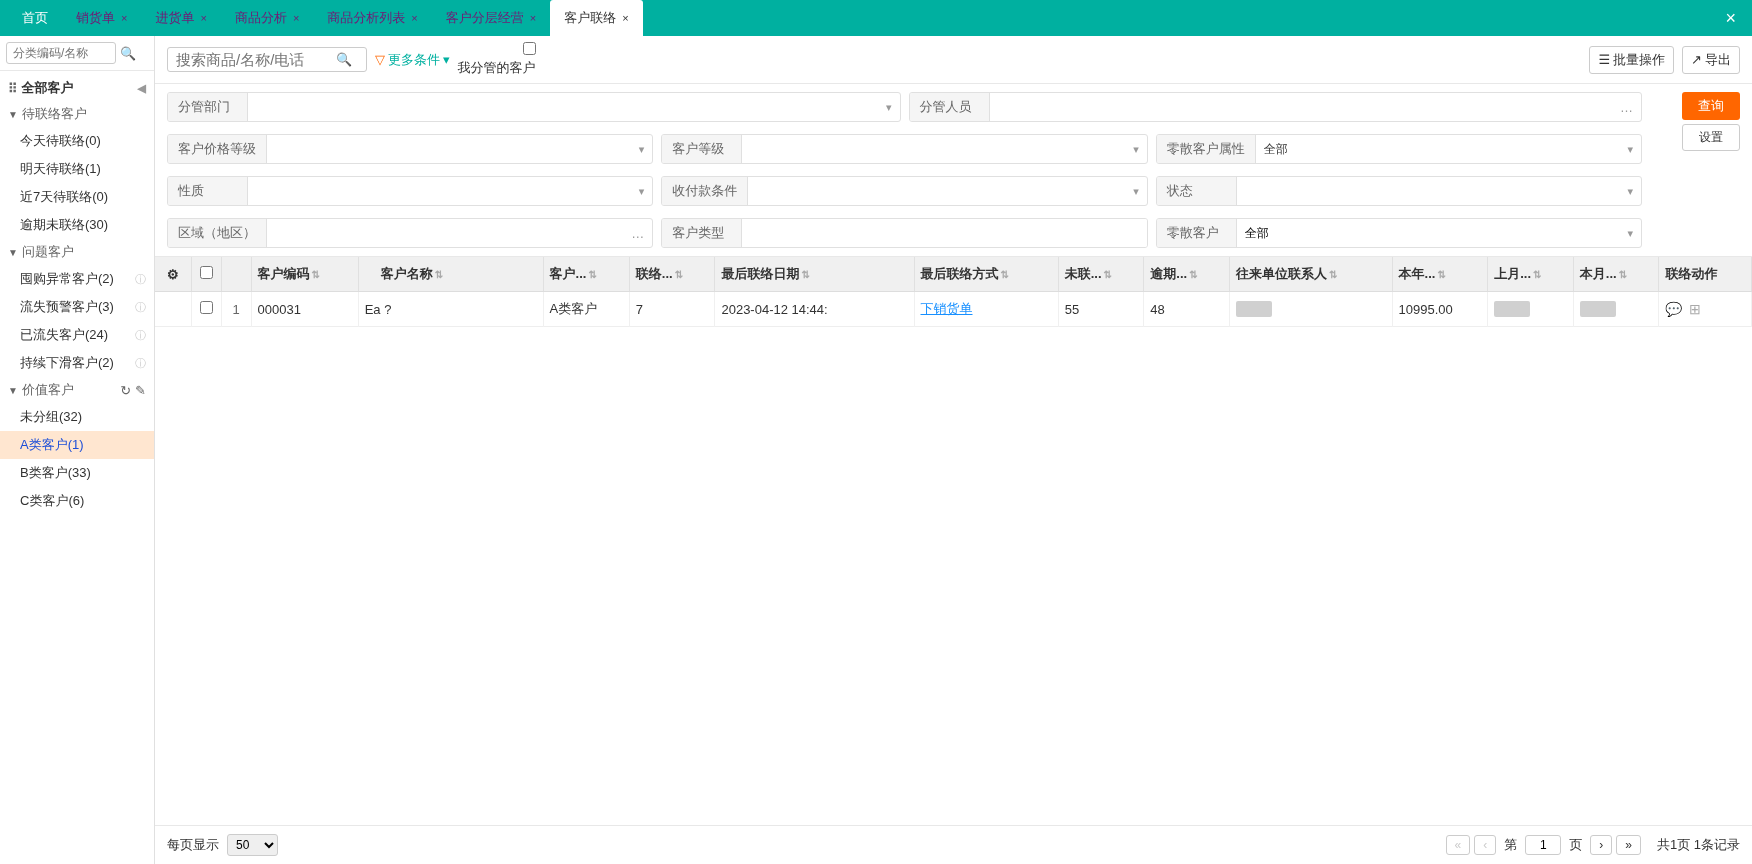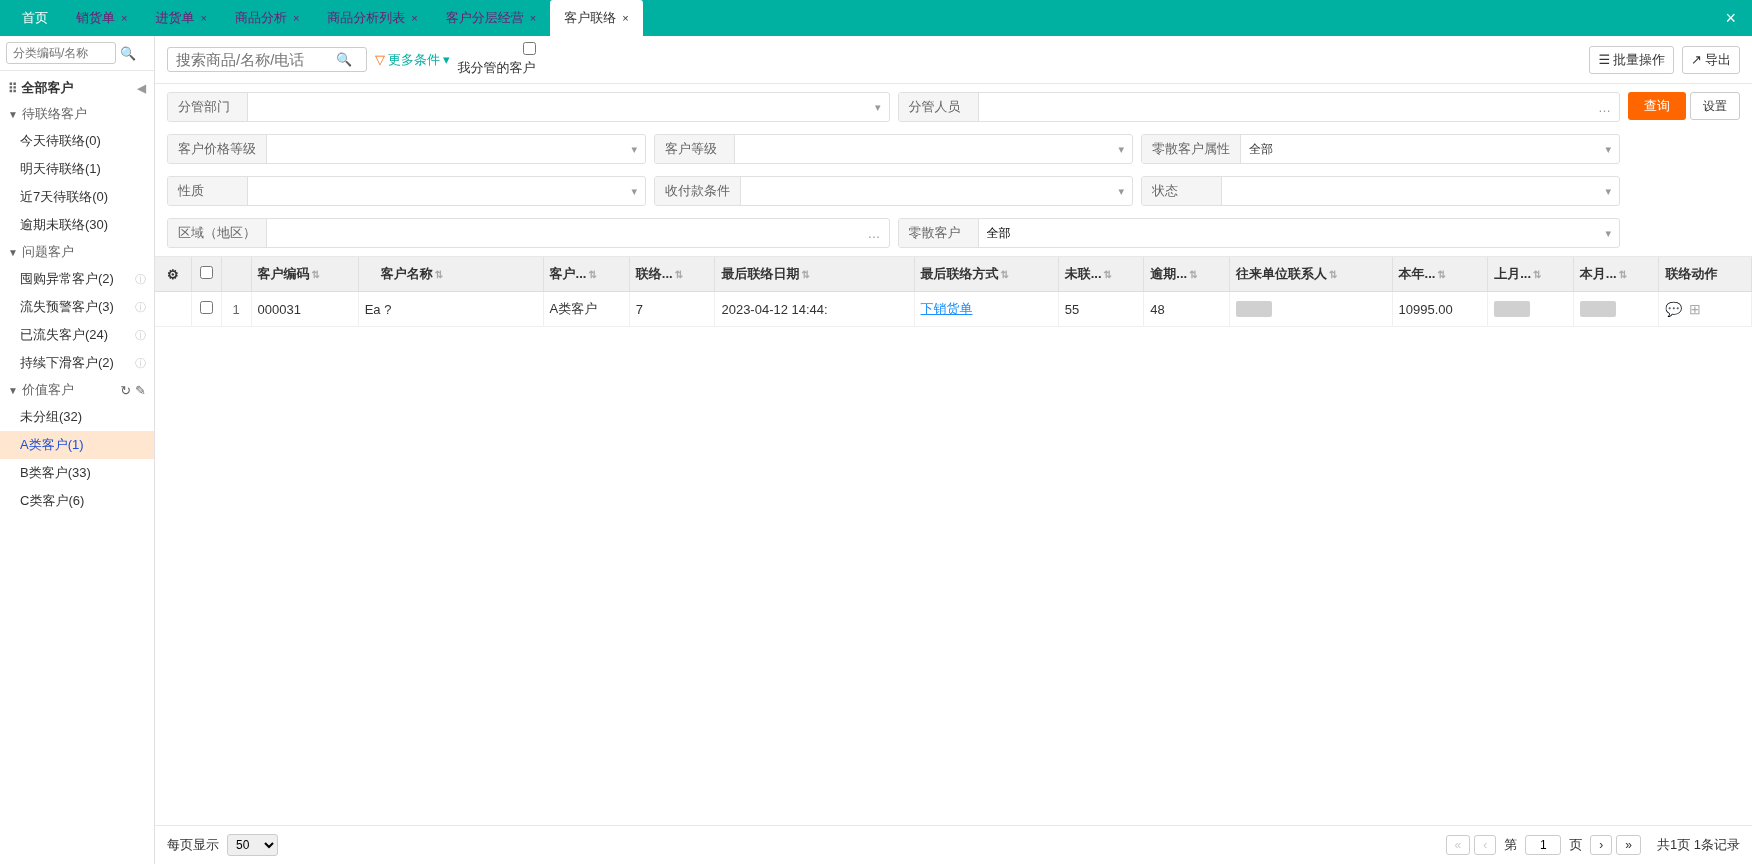--- a/index.html
+++ b/index.html
@@ -129,21 +129,21 @@
     .filter-input {
       flex: 1; border: none; outline: none; padding: 0 8px; font-size: 12px; height: 100%;
     }
     .filter-select-arrow {
       padding: 0 8px; color: #999; cursor: pointer; font-size: 11px;
     }
     .filter-dots {
       padding: 0 8px; color: #999; cursor: pointer; font-size: 13px;
     }
     .filter-actions {
-      display: flex; flex-direction: row; gap: 4px;
+      display: flex; flex-direction: column; gap: 4px; margin-left: 32px;
     }
     .btn-query {
       background: #f60; color: #fff; border: none; border-radius: 3px;
       padding: 5px 16px; cursor: pointer; font-size: 13px;
     }
     .btn-setting {
       background: #fff; color: #333; border: 1px solid #ccc; border-radius: 3px;
       padding: 4px 12px; cursor: pointer; font-size: 12px;
     }
 
@@ -420,20 +420,26 @@
           <div class="filter-row">
             <div class="filter-field">
               <span class="filter-label">
                 <span>区域（地区）</span>
               </span>
               <input class="filter-input" type="text" style="">
               <span class="filter-dots">…</span>
             </div>
             <div class="filter-field">
               <span class="filter-label">
+                <span>客户类型</span>
+              </span>
+              <input class="filter-input" type="text" style="">
+            </div>
+            <div class="filter-field">
+              <span class="filter-label">
                 <span>零散客户</span>
               </span>
               <input class="filter-input" type="text" value="全部" style="">
               <span class="filter-select-arrow">▾</span>
             </div>
           </div>
         </div>
         <div class="filter-actions">
           <button class="btn-query">查询</button>
           <button class="btn-setting">设置</button>

